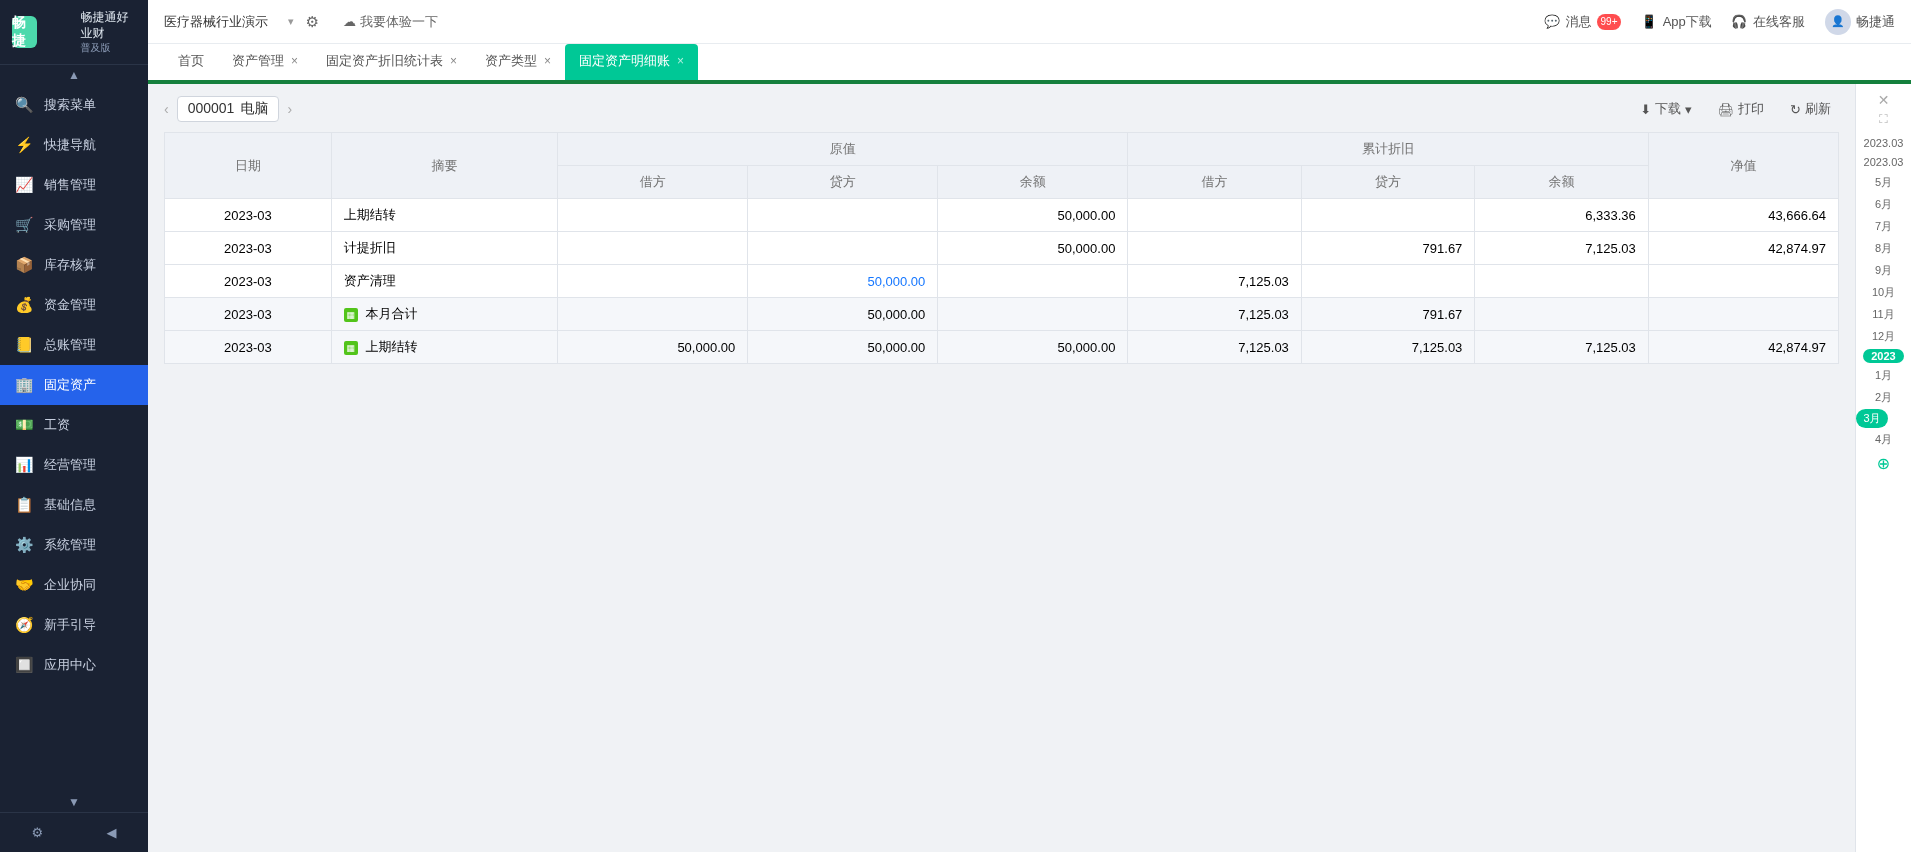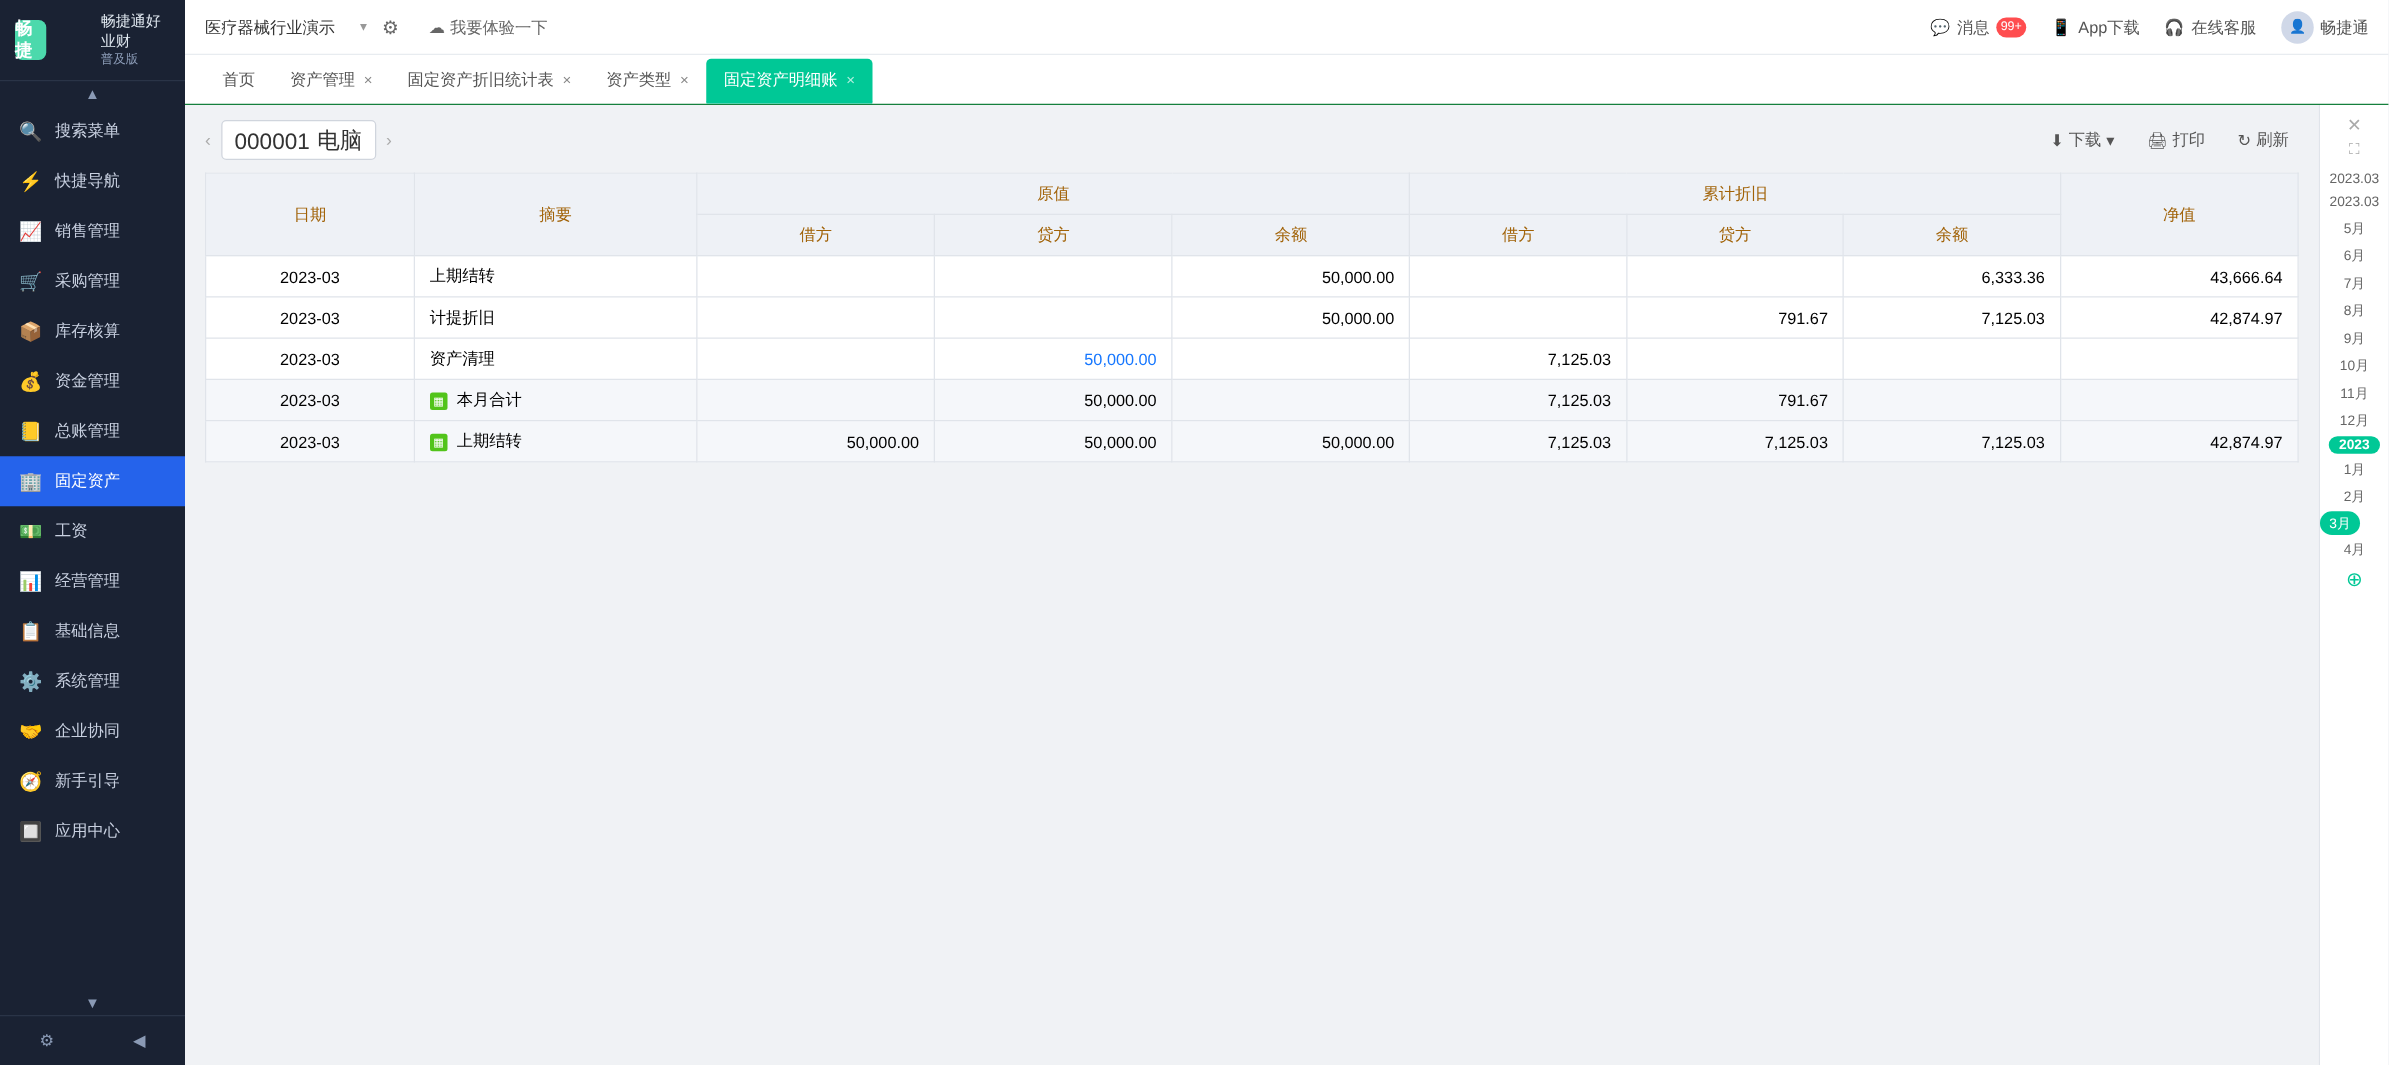--- a/index.html
+++ b/index.html
@@ -112,21 +112,21 @@
     }
     .user-avatar { width: 26px; height: 26px; border-radius: 50%; background: #d0d8e8; display: flex; align-items: center; justify-content: center; font-size: 11px; color: #555; }
 
     
     .tabs-bar {
       background: #fff;
       height: 40px;
       display: flex;
       align-items: flex-end;
       padding: 0 16px;
-      border-bottom: 1px solid #15803d;
+      border-bottom: 4px solid #15803d;
       flex-shrink: 0;
       gap: 0;
     }
     .tab {
       height: 36px;
       display: flex; align-items: center;
       padding: 0 14px;
       font-size: 13px;
       color: #555;
       cursor: pointer;
@@ -160,24 +160,24 @@
       display: flex;
       align-items: center;
       gap: 8px;
       margin-bottom: 10px;
     }
     .asset-nav-arrow { color: #aaa; cursor: pointer; font-size: 14px; }
     .asset-code-box {
       border: 1px solid #d0d5dd;
       border-radius: 4px;
       padding: 3px 10px;
-      font-size: 18px;
+      font-size: 14px;
       color: #333;
       background: white;
-      display: flex; align-items: flex-end; gap: 6px;
+      display: flex; align-items: flex-start; gap: 6px;
     }
     .toolbar-right {
       margin-left: auto;
       display: flex; align-items: center; gap: 10px;
     }
     .toolbar-btn {
       display: flex; align-items: center; gap: 4px;
       color: #555; cursor: pointer; font-size: 13px;
       padding: 4px 8px;
     }
@@ -190,21 +190,21 @@
       font-size: 13px;
     }
     .data-table th, .data-table td {
       border: 1px solid #e0e4ea;
       padding: 7px 12px;
       text-align: right;
       white-space: nowrap;
     }
     .data-table thead th {
       background: #eef1f6;
-      color: #a16207;
+      color: #737373;
       font-weight: 500;
       text-align: center;
     }
     .data-table th.left, .data-table td.left { text-align: left; }
     .data-table th.center, .data-table td.center { text-align: center; }
     .data-table td.blue { color: #1677ff; }
     .green-icon {
       display: inline-block;
       width: 14px; height: 14px;
       background: #52c41a;

